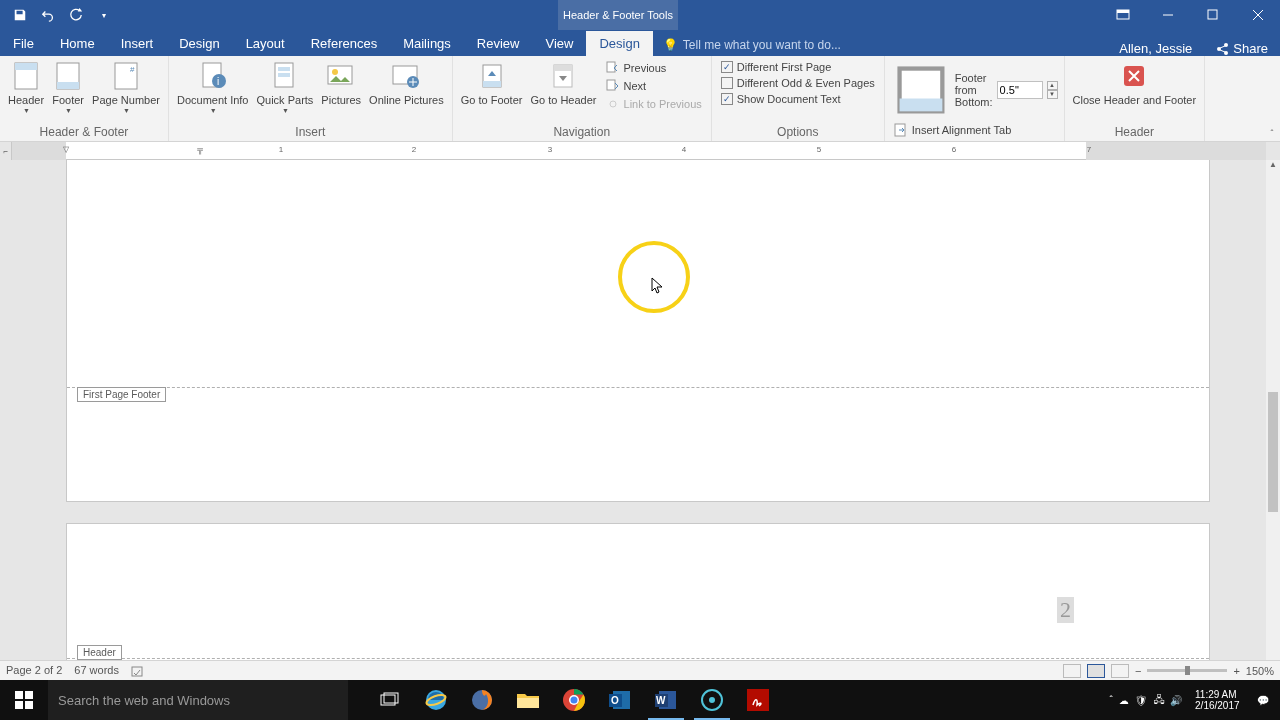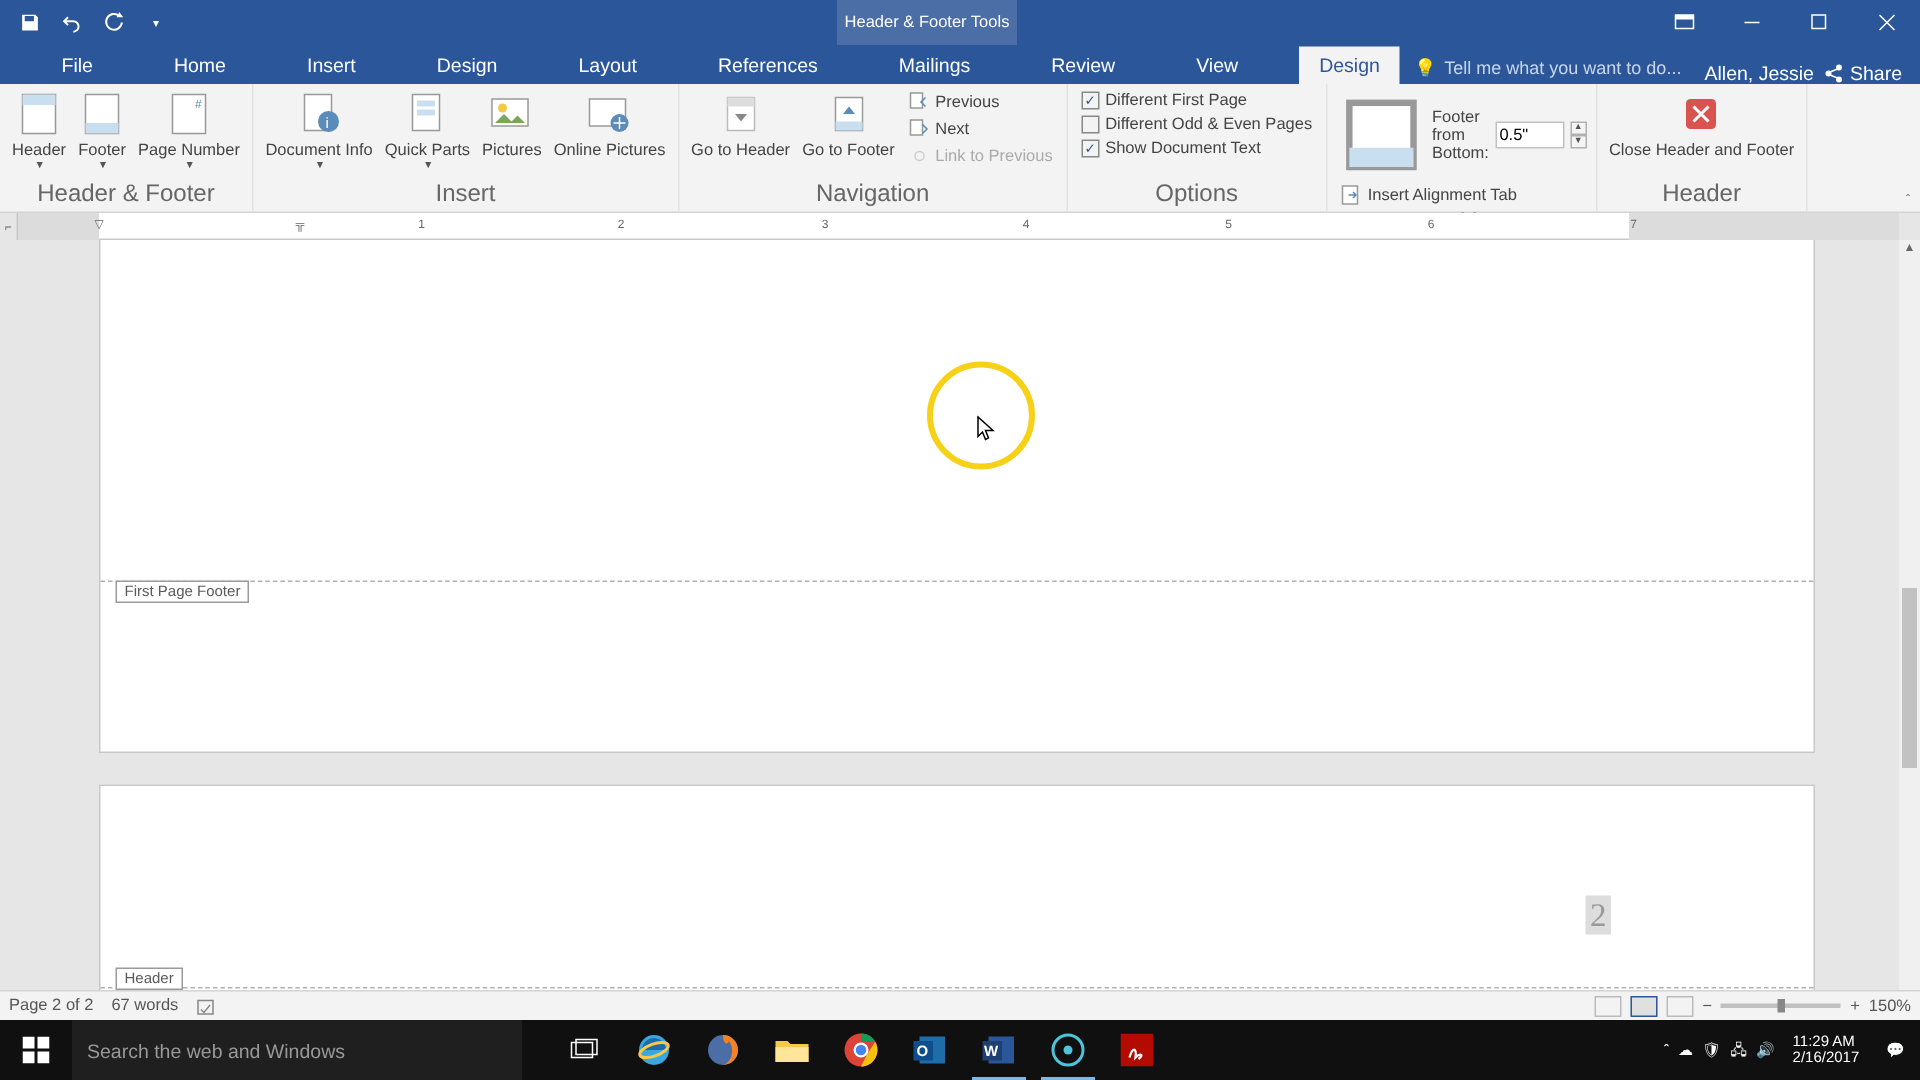--- a/index.html
+++ b/index.html
@@ -9,31 +9,31 @@
 .titlebar { height: 30px; background: #2b579a; display: flex; align-items: center; color: #fff; position: relative; }
 .qat { display: flex; align-items: center; gap: 4px; padding-left: 8px; }
 .qat-btn { width: 24px; height: 24px; display: flex; align-items: center; justify-content: center; color: #fff; fill: #fff; }
 .title-center { position: absolute; left: 50%; transform: translateX(-73%); font-size: 12px; color: #fff; }
 .title-context { position: absolute; left: 558px; width: 120px; height: 30px; background: #4a6ea5; display: flex; align-items: center; justify-content: center; font-size: 11px; color: #fff; }
 .win-controls { margin-left: auto; display: flex; }
 .win-btn { width: 45px; height: 30px; display: flex; align-items: center; justify-content: center; color: #fff; }
 
 
 .tabbar { height: 26px; background: #2b579a; display: flex; align-items: flex-end; color: #fff; font-size: 13px; }
-.mtab { padding: 5px 13px 5px 13px; cursor: pointer; margin-left: 28px; }
+.mtab { padding: 5px 13px 5px 13px; cursor: pointer; }
 .mtab-active { background: #f3f3f3; color: #2b579a; }
 .tellme { display: flex; align-items: center; gap: 5px; padding: 4px 10px; color: #c7d6ed; font-size: 12px; flex: 1; }
-.tabright { display: flex; align-items: center; gap: 6px; padding-right: 12px; }
+.tabright { display: flex; align-items: center; gap: 23px; padding-right: 12px; }
 .share-btn { display: flex; align-items: center; gap: 4px; }
 
 
 .ribbon { height: 86px; background: #f3f3f3; border-bottom: 1px solid #d4d4d4; display: flex; font-size: 11px; color: #444; }
 .rgroup { border-right: 1px solid #e1e1e1; display: flex; flex-direction: column; padding: 2px 4px 0; }
 .rgroup-body { flex: 1; display: flex; align-items: flex-start; }
-.rgroup-label { text-align: center; font-size: 16px; color: #666; padding-bottom: 2px; }
+.rgroup-label { text-align: center; font-size: 12px; color: #666; padding-bottom: 2px; }
 .vbtn { display: flex; flex-direction: column; align-items: center; justify-content: flex-start; padding: 2px 4px; text-align: center; min-width: 40px; line-height: 1.15; }
 .vbtn .ic { width: 32px; height: 32px; display: flex; align-items: center; justify-content: center; margin-bottom: 2px; }
 .vbtn span.lbl {}
 .drop-arrow { font-size: 7px; color: #555; display: inline-block; margin-left: 1px; }
 .hstack { display: flex; flex-direction: column; gap: 2px; padding: 2px; }
 .hbtn { display: flex; align-items: center; gap: 4px; padding: 1px 3px; font-size: 11px; }
 .hbtn .smic { width: 14px; height: 14px; }
 .hbtn.disabled { color: #aaa; }
 .chk { width: 12px; height: 12px; border: 1px solid #888; display: inline-flex; align-items: center; justify-content: center; font-size: 9px; color: #2b579a; }
 .chk.on::after { content: "✓"; }
@@ -258,36 +258,36 @@
         </div>
     </div>
     <div class="rgroup-label">Insert</div>
   </div>
 
   <div class="rgroup">
     <div class="rgroup-body">
       <div class="vbtn">
           <div class="ic">
             <svg width="26" height="30">
+              <rect x="4" y="4" width="18" height="22" fill="#fff" stroke="#999"></rect>
+              <rect x="4" y="20" width="18" height="6" fill="#c9dff0"></rect>
+              <path d="M13 10l4 5H9z" fill="#5b8bb8"></path>
+            </svg>
+          </div>
+          <span class="lbl">Go to Footer</span>
+        </div>
+      <div class="vbtn">
+          <div class="ic">
+            <svg width="26" height="30">
               <rect x="4" y="4" width="18" height="22" fill="#fff" stroke="#bbb"></rect>
               <rect x="4" y="4" width="18" height="6" fill="#ddd"></rect>
               <path d="M13 20l-4-5h8z" fill="#888"></path>
             </svg>
           </div>
           <span class="lbl">Go to Header</span>
-        </div>
-      <div class="vbtn">
-          <div class="ic">
-            <svg width="26" height="30">
-              <rect x="4" y="4" width="18" height="22" fill="#fff" stroke="#999"></rect>
-              <rect x="4" y="20" width="18" height="6" fill="#c9dff0"></rect>
-              <path d="M13 10l4 5H9z" fill="#5b8bb8"></path>
-            </svg>
-          </div>
-          <span class="lbl">Go to Footer</span>
         </div>
       <div class="hstack">
         <div class="hbtn">
             <svg class="smic" viewBox="0 0 14 14">
               <rect x="1" y="1" width="8" height="10" fill="#fff" stroke="#999"></rect>
               <path d="M11 4l-3 3 3 3" stroke="#5b8bb8" fill="none"></path>
             </svg>
             <span>Previous</span>
           </div>
         <div class="hbtn">

